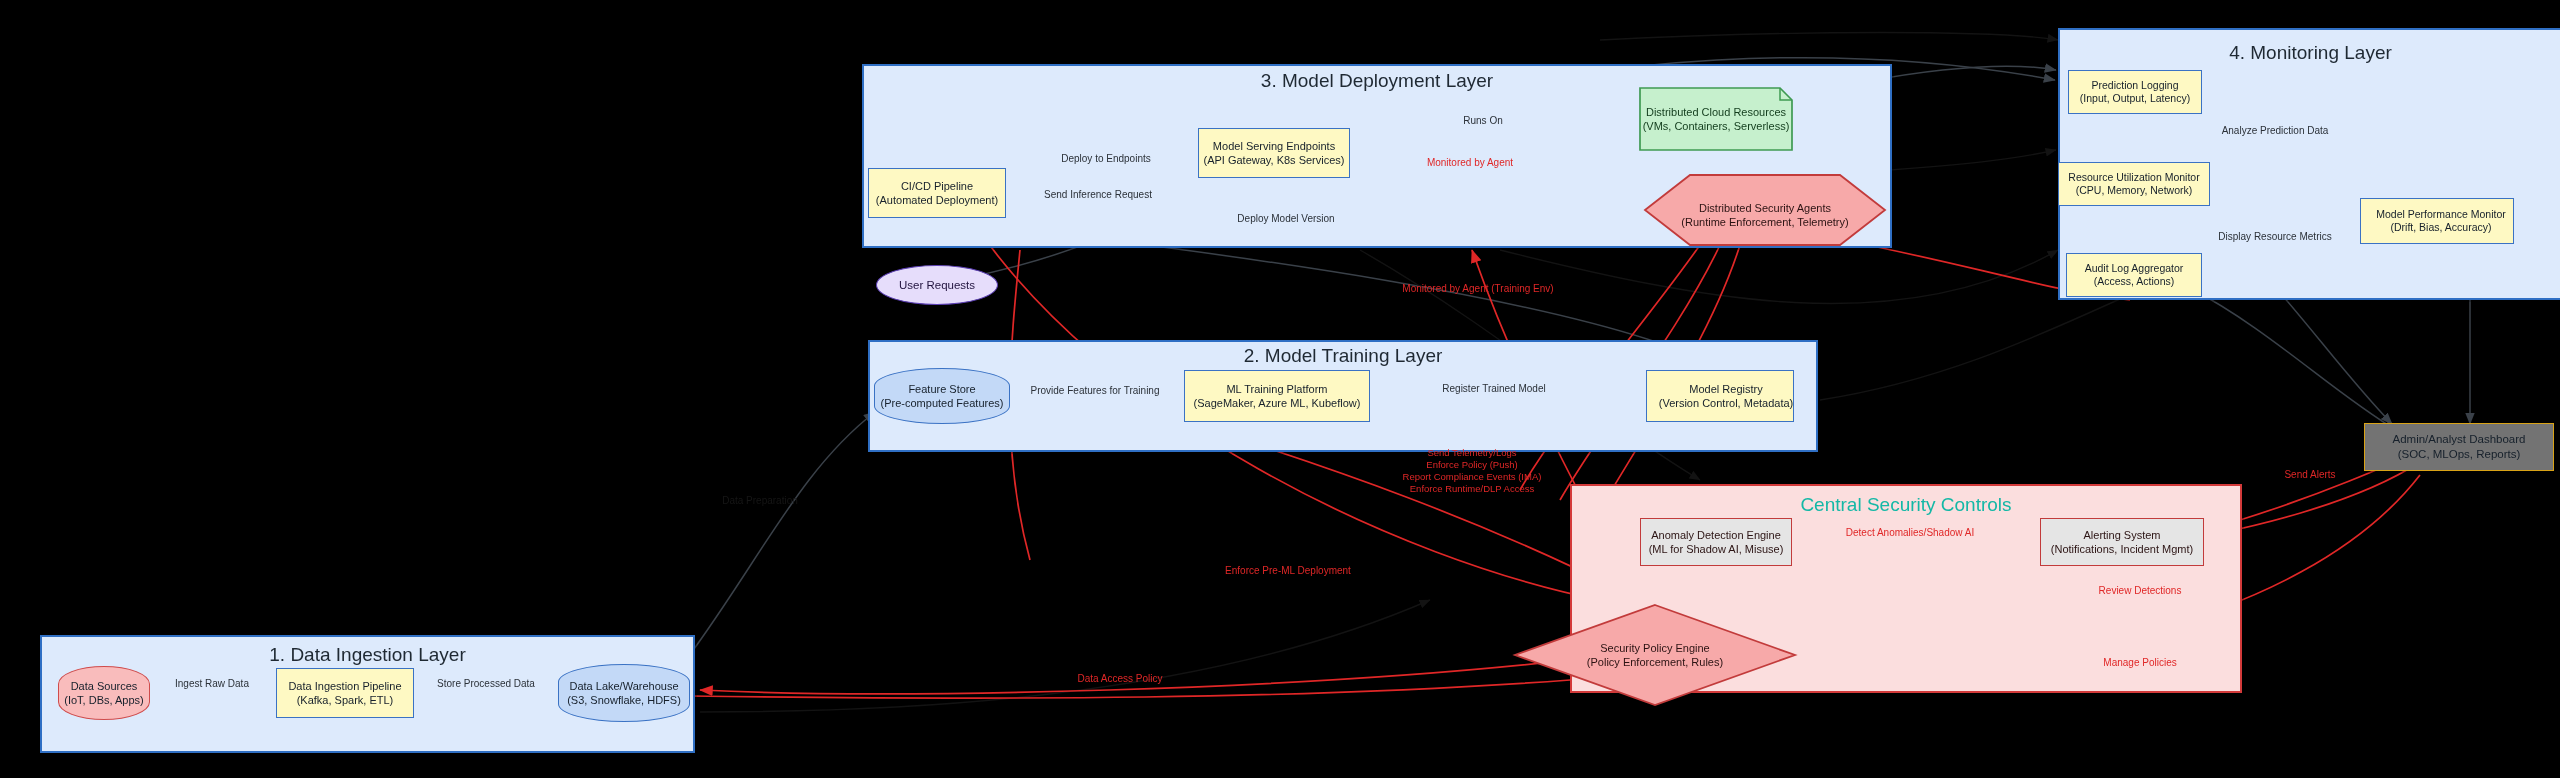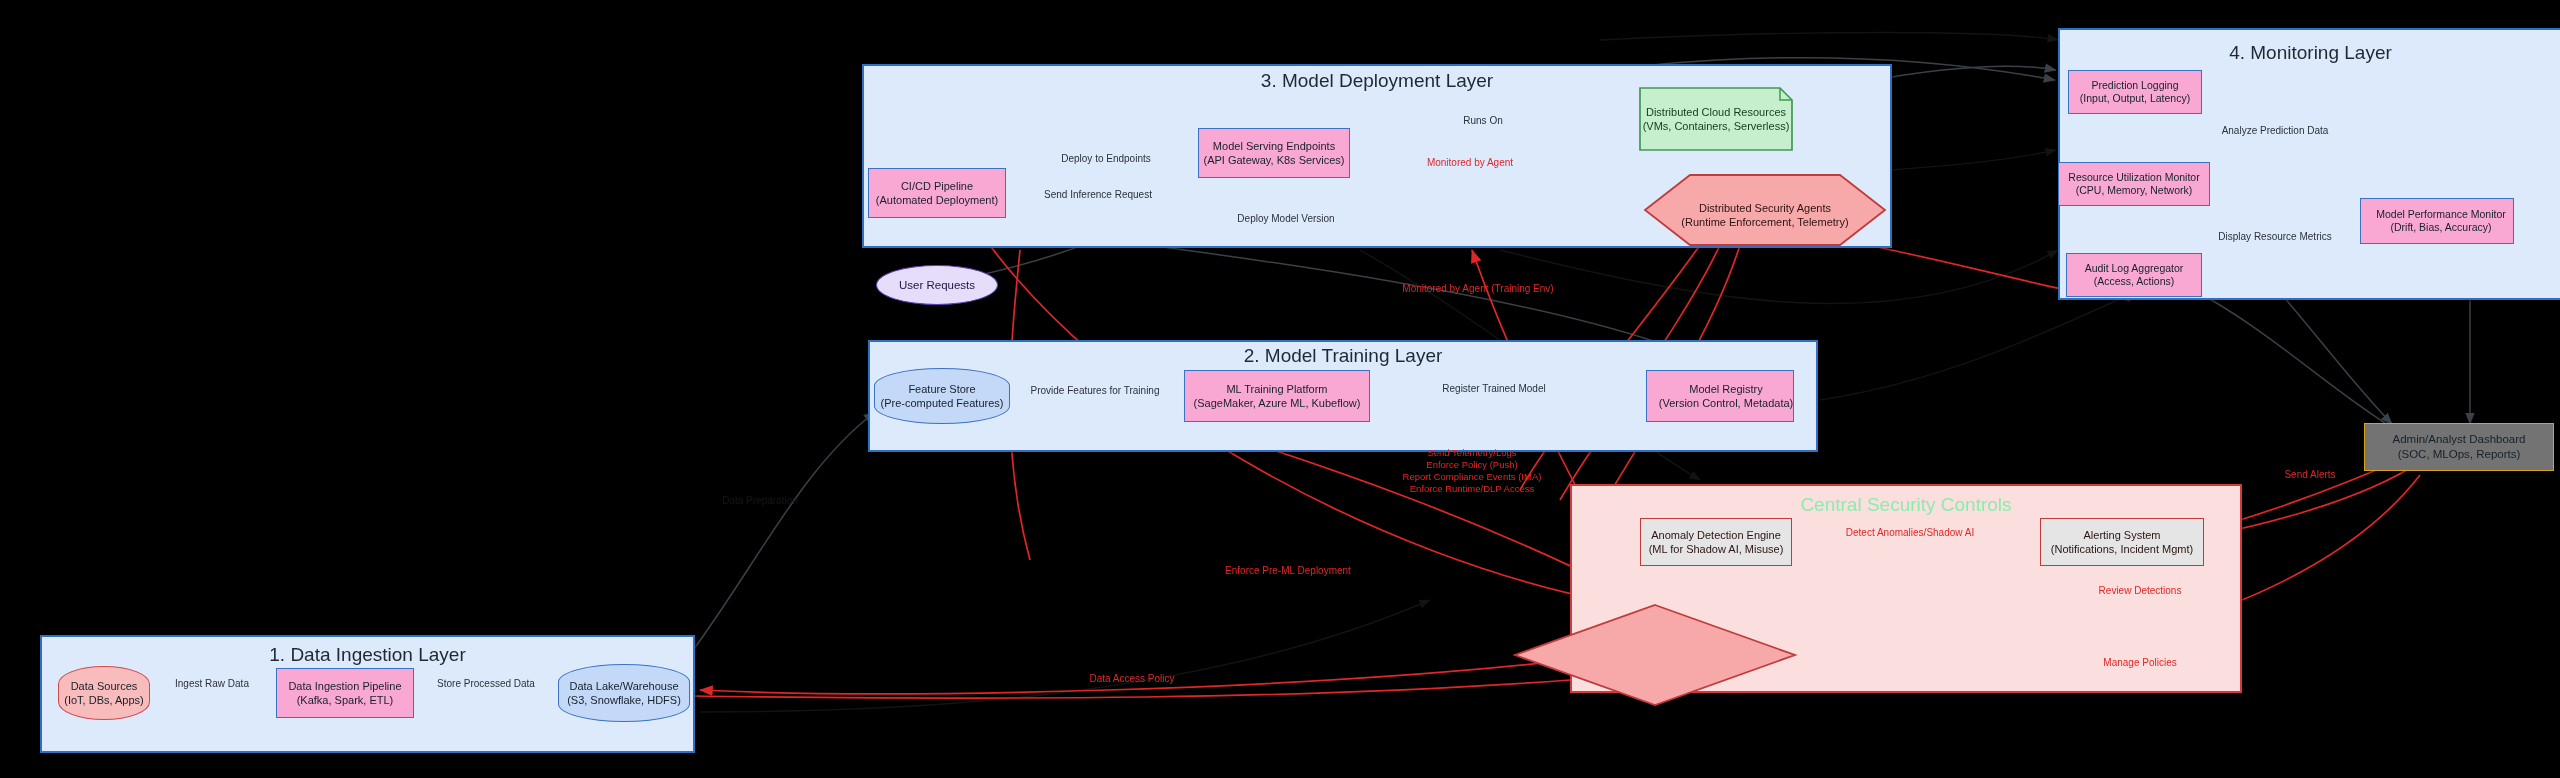--- a/index.html
+++ b/index.html
@@ -8,29 +8,29 @@
   #stage { position:relative; width:2560px; height:778px; background:#000; }
   svg.layer { position:absolute; left:0; top:0; width:2560px; height:778px; overflow:visible; }
   #edges { z-index:1; }
   #nodes { z-index:3; }
 
   .cluster-rect { position:absolute; z-index:2; }
   .cluster-title {
     position:absolute; z-index:4; text-align:center; color:#1f2933;
     font-size:19px; white-space:nowrap;
   }
-  .cluster-title.sec { color:#86efac; }
+  .cluster-title.sec { color:#14b8a6; }
 
   .node {
     position:absolute; z-index:5; display:flex; align-items:center;
     justify-content:center; text-align:center; line-height:1.28;
     color:#16202b; white-space:nowrap;
   }
   .node .lines { padding:0 6px; }
-  .n-blue  { background:#f9a8d4; border:1.6px solid #3a72c4; }
+  .n-blue  { background:#fef9c3; border:1.6px solid #3a72c4; }
   .n-redbox{ background:#e5e5e5; border:1.6px solid #c23b3b; color:#2b1313; }
   .n-yellow{ background:#737373; border:1.8px solid #d9a317; }
   .n-cyl-red  { background:#f9bcbc; border:1.6px solid #cf4b4b; border-radius:50%/18px; }
   .n-cyl-blue { background:#c3d9f7; border:1.6px solid #3a72c4; border-radius:50%/18px; }
   .n-ellipse  { background:#e6ddfb; border:1.7px solid #5c3fb5; border-radius:50%; color:#22143f; }
 
   .shadow { box-shadow:2px 2px 0 rgba(0,0,0,.22); }
 
   .edge-label {
     position:absolute; z-index:6; white-space:nowrap; text-align:center;
@@ -270,20 +270,26 @@
     </div>
   </div>
 
   <div class="node n-redbox" style="left:2040px; top:518px; width:164px; height:48px; font-size:11px;">
     <div class="lines">
       <div>Alerting System</div>
       <div>(Notifications, Incident Mgmt)</div>
     </div>
   </div>
 
+  <div class="node" style="left:1560px; top:632px; width:190px; height:46px; font-size:11px; color:#2b1313;">
+    <div class="lines">
+      <div>Security Policy Engine</div>
+      <div>(Policy Enforcement, Rules)</div>
+    </div>
+  </div>
 
   <div class="node n-yellow shadow" style="left:2364px; top:423px; width:190px; height:48px; font-size:11.5px;">
     <div class="lines">
       <div>Admin/Analyst Dashboard</div>
       <div>(SOC, MLOps, Reports)</div>
     </div>
   </div>
 
   <div class="edge-label el-gray" style="left:212px; top:683px; font-size:10px;">Ingest Raw Data</div>
   <div class="edge-label el-gray" style="left:486px; top:683px; font-size:10px;">Store Processed Data</div>
@@ -296,19 +302,19 @@
   <div class="edge-label el-gray" style="left:1483px; top:120px; font-size:10px;">Runs On</div>
   <div class="edge-label el-red" style="left:1470px; top:162px; font-size:10px;">Monitored by Agent</div>
   <div class="edge-label el-red" style="left:1478px; top:288px; font-size:10px;">Monitored by Agent (Training Env)</div>
   <div class="edge-label el-gray" style="left:2275px; top:130px; font-size:10px;">Analyze Prediction Data</div>
   <div class="edge-label el-gray" style="left:2275px; top:236px; font-size:10px;">Display Resource Metrics</div>
   <div class="edge-label el-red" style="left:1472px; top:452px; font-size:9.5px;">Send Telemetry/Logs</div>
   <div class="edge-label el-red" style="left:1472px; top:464px; font-size:9.5px;">Enforce Policy (Push)</div>
   <div class="edge-label el-red" style="left:1472px; top:476px; font-size:9.5px;">Report Compliance Events (IMA)</div>
   <div class="edge-label el-red" style="left:1472px; top:488px; font-size:9.5px;">Enforce Runtime/DLP Access</div>
   <div class="edge-label el-red" style="left:1288px; top:570px; font-size:10px;">Enforce Pre-ML Deployment</div>
-  <div class="edge-label el-red" style="left:1120px; top:678px; font-size:10px;margin-left:12px;">Data Access Policy</div>
+  <div class="edge-label el-red" style="left:1120px; top:678px; font-size:10px;">Data Access Policy</div>
   <div class="edge-label el-red" style="left:1910px; top:532px; font-size:10px;">Detect Anomalies/Shadow AI</div>
   <div class="edge-label el-red" style="left:2140px; top:590px; font-size:10px;">Review Detections</div>
   <div class="edge-label el-red" style="left:2140px; top:662px; font-size:10px;">Manage Policies</div>
   <div class="edge-label el-red" style="left:2310px; top:474px; font-size:10px;">Send Alerts</div>
 
 </div>
 
 </body></html>

